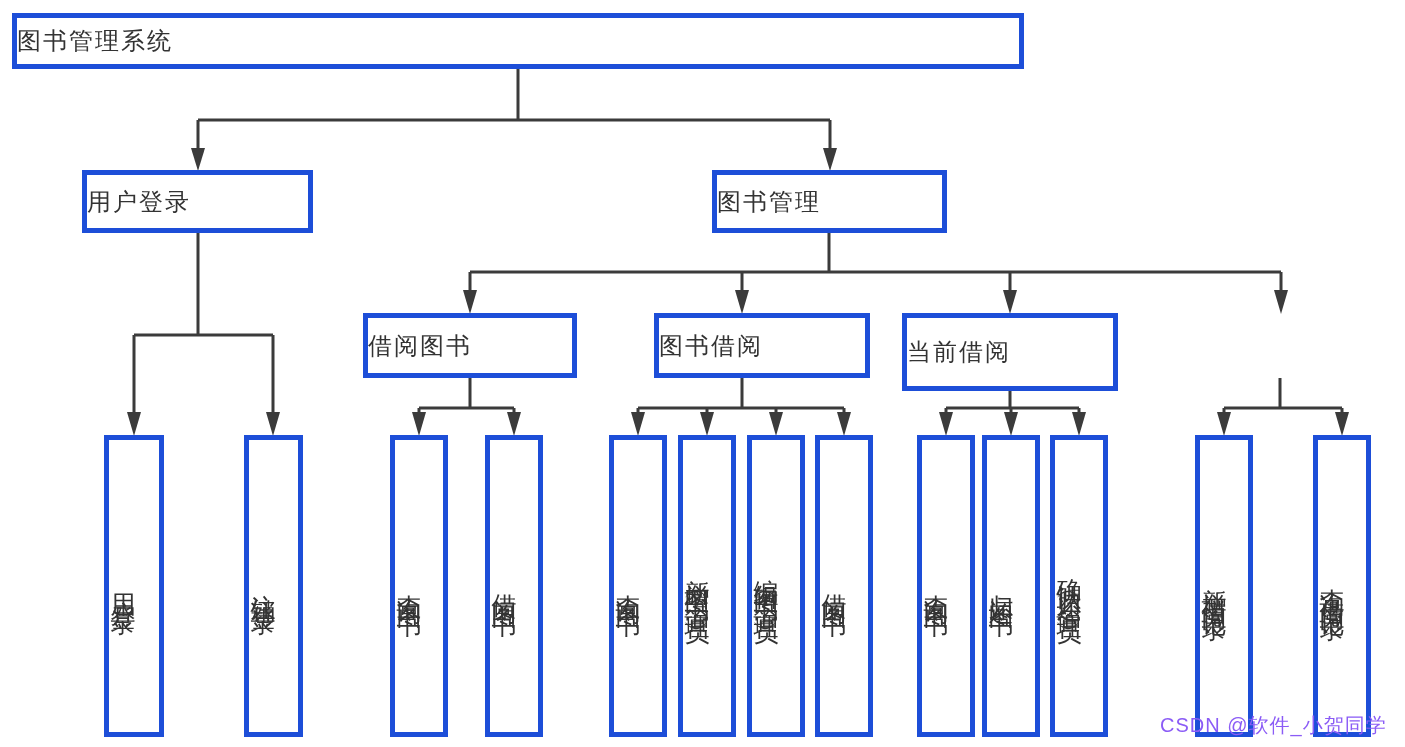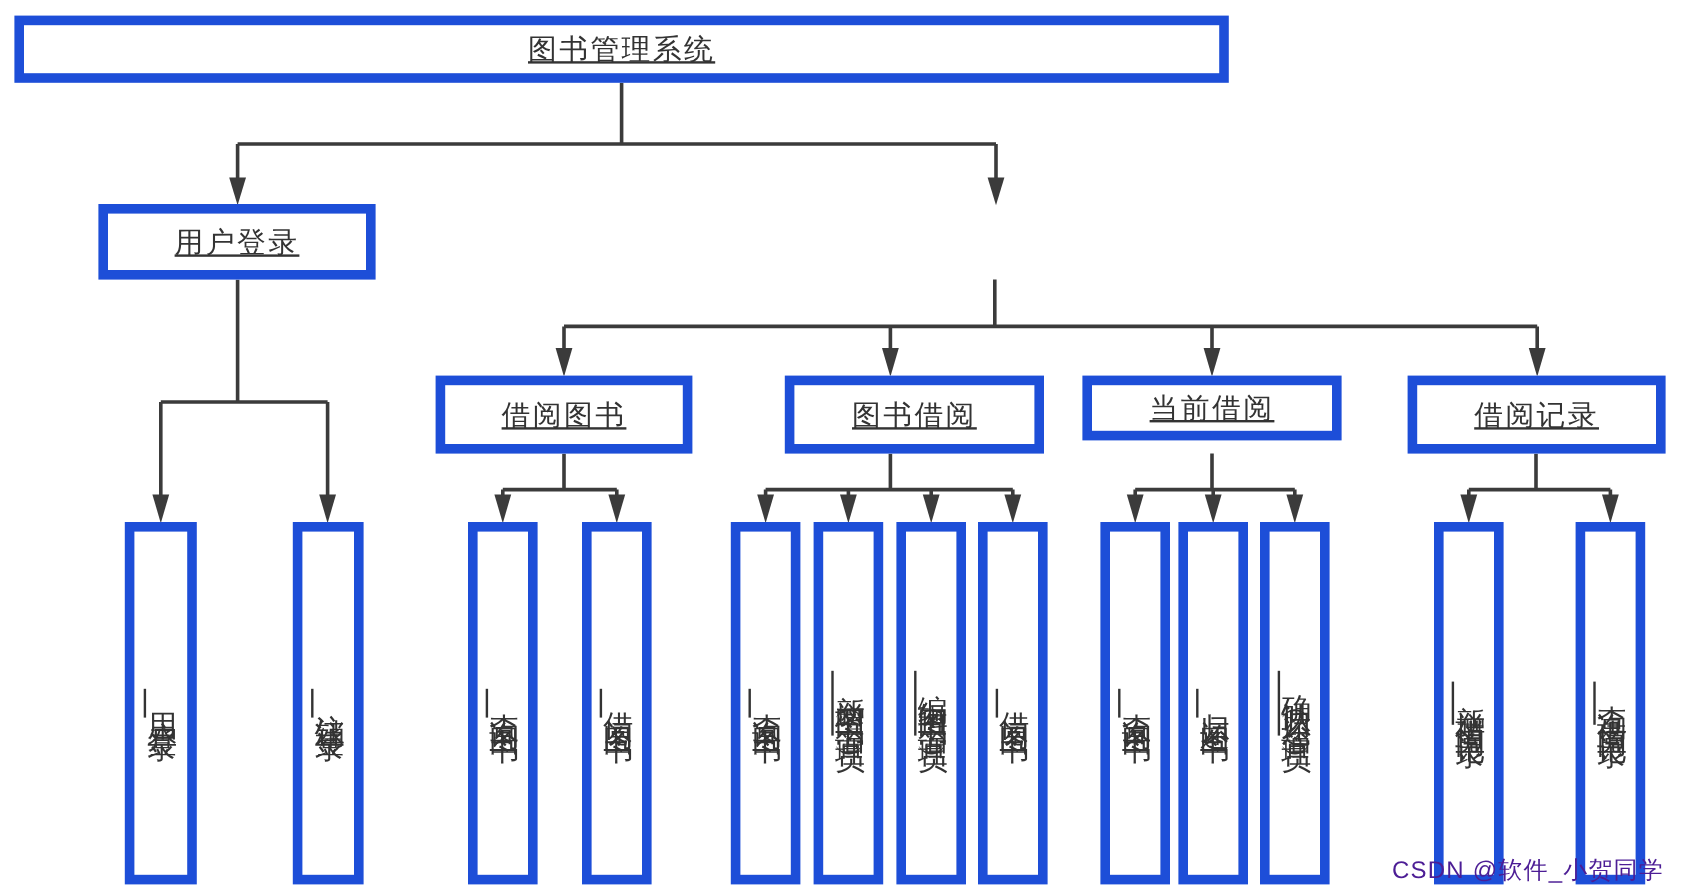--- a/index.html
+++ b/index.html
@@ -8,45 +8,44 @@
   .canvas {
     position:relative;
     width:1405px; height:747px;
     background:#ffffff;
     overflow:hidden;
   }
   .connectors { position:absolute; left:0; top:0; width:1405px; height:747px; }
   .node {
     position:absolute;
     background:#ffffff;
-    border:8px solid #1d4ed8;
-    display:flex; align-items:center; justify-content:center;
+    border:5px solid #1d4ed8;
+    display:flex; align-items:center; 
     color:#333333;
-    text-decoration:underline;
   }
   .hlabel {
     font-size:24px;
     letter-spacing:2px;
     white-space:nowrap;
     color:#333333;
   }
   .vlabel {
     writing-mode:vertical-rl;
     text-orientation:mixed;
     font-size:25px;
     letter-spacing:6px;
     line-height:1.1;
     color:#333333;
   }
   .watermark {
     position:absolute;
     left:1160px; top:712px;
     font-size:20px;
     letter-spacing:1px;
-    color:#4c1d95;
+    color:#8b5cf6;
     white-space:nowrap;
   }
 </style>
 </head>
 <body>
 
 <div class="canvas">
 
   <svg class="connectors" width="1405" height="747" viewBox="0 0 1405 747" fill="none" xmlns="http://www.w3.org/2000/svg">
     <g stroke="#3b3b3b" stroke-width="3">
@@ -111,32 +110,32 @@
     </g>
   </svg>
 
   <div class="node" style="left:12px;top:13px;width:1012px;height:56px">
     <span class="hlabel">图书管理系统</span>
   </div>
 
   <div class="node" style="left:82px;top:170px;width:231px;height:63px">
     <span class="hlabel">用户登录</span>
   </div>
+  <div class="node" style="left:712px;top:170px;width:235px;height:63px">
+    <span class="hlabel">图书管理</span>
+  </div>
 
   <div class="node" style="left:363px;top:313px;width:214px;height:65px">
     <span class="hlabel">借阅图书</span>
   </div>
   <div class="node" style="left:654px;top:313px;width:216px;height:65px">
     <span class="hlabel">图书借阅</span>
   </div>
-  <div class="node" style="left:902px;top:313px;width:216px;height:54px">
+  <div class="node" style="left:902px;top:313px;width:216px;height:78px">
     <span class="hlabel">当前借阅</span>
-  </div>
-  <div class="node" style="left:1173px;top:313px;width:215px;height:65px">
-    <span class="hlabel">借阅记录</span>
   </div>
 
   <div class="node" style="left:104px;top:435px;width:60px;height:302px">
     <span class="vlabel">用户登录</span>
   </div>
   <div class="node" style="left:244px;top:435px;width:59px;height:302px">
     <span class="vlabel">注销登录</span>
   </div>
 
   <div class="node" style="left:390px;top:435px;width:58px;height:302px">

